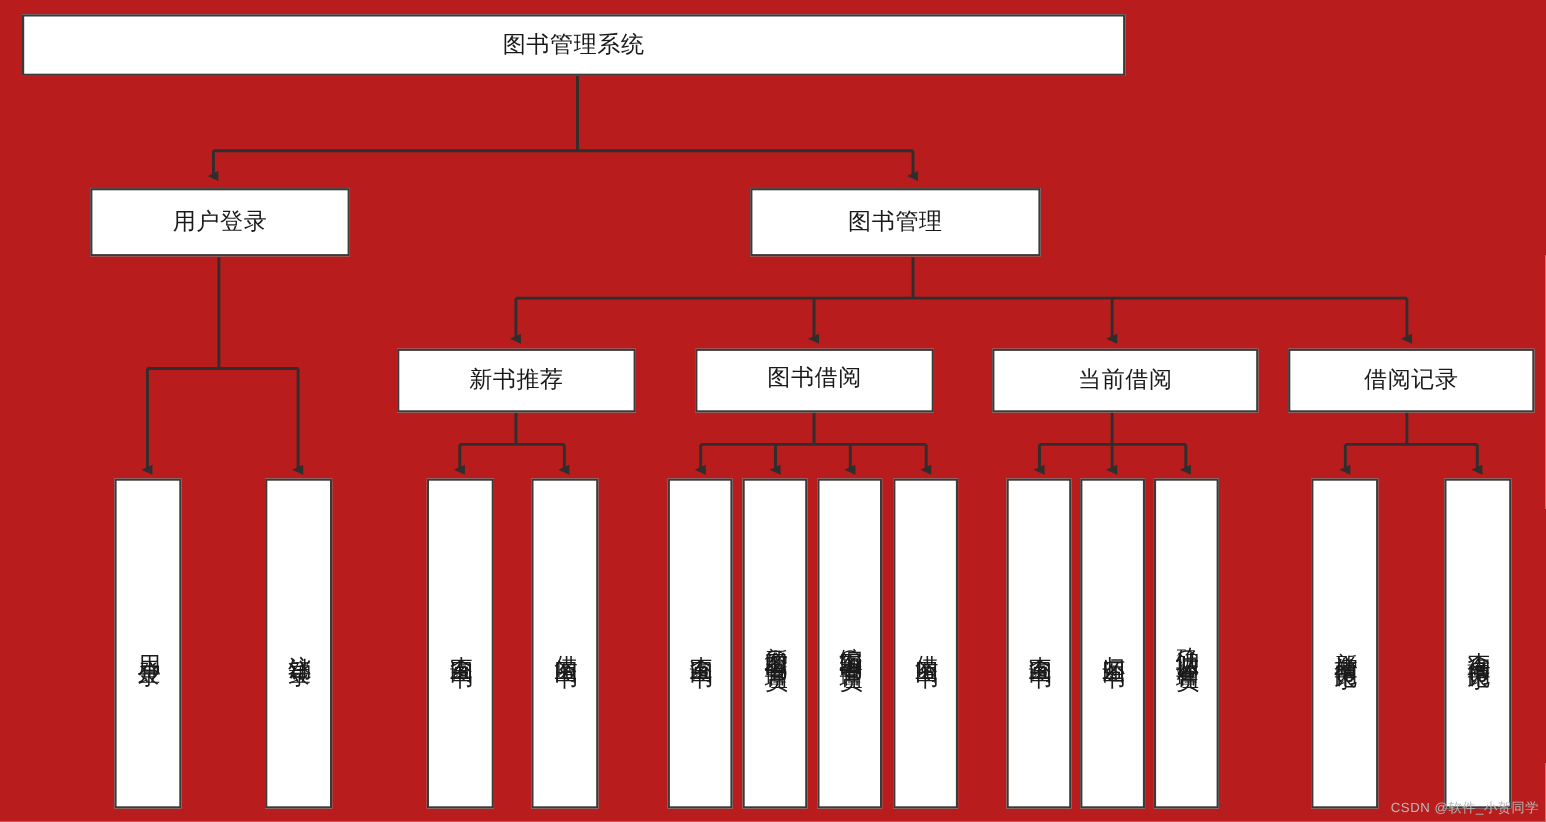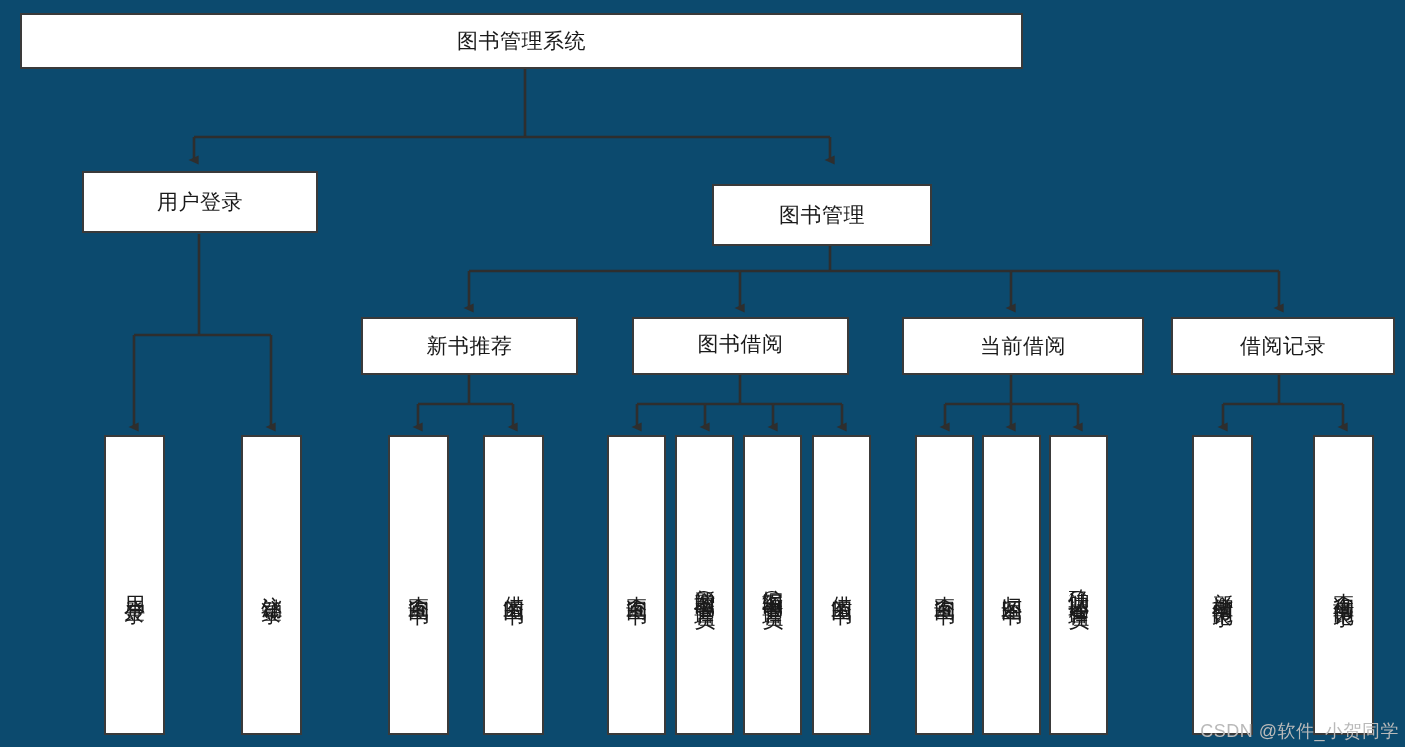--- a/index.html
+++ b/index.html
@@ -1,20 +1,20 @@
 <!DOCTYPE html>
 <html><head>
 <meta charset="utf-8">
 <style>
   html,body{margin:0;padding:0;background:#ffffff;}
   body{
     width:1405px;height:747px;overflow:hidden;
     font-family:"Liberation Sans","DejaVu Sans",sans-serif;
   }
-  #stage{position:relative;width:1405px;height:747px;background:#0c4a6e;}
+  #stage{position:relative;width:1405px;height:747px;background:#b91c1c;}
   svg#wires{position:absolute;left:0;top:0;width:1405px;height:747px;}
   .node{
     position:absolute;box-sizing:border-box;
     background:#ffffff;
     border:2.5px solid #3a3a3a;
     display:flex;align-items:center;justify-content:center;
     color:#1a1a1a;
   }
   .node .lbl{
     display:block;text-align:center;line-height:1.12;
@@ -25,21 +25,21 @@
   .node.vert .lbl{
     writing-mode:vertical-rl;
     text-orientation:upright;
     font-size:21px;
     line-height:1.25;
     letter-spacing:3px;
     white-space:nowrap;
   }
   #watermark{
     position:absolute;right:6px;bottom:4px;
-    font-size:18px;color:#b9b9b9;letter-spacing:0.5px;
+    font-size:12px;color:#b9b9b9;letter-spacing:0.5px;
     pointer-events:none;user-select:none;
   }
 </style>
 </head>
 <body>
 
 <div id="stage">
 
   <svg id="wires" viewBox="0 0 1405 747">
     <defs>
@@ -91,21 +91,21 @@
     </g>
   </svg>
 
   <div class="node horiz" style="left:20px;top:13px;width:1003px;height:56px;">
     <span class="lbl">图书管理系统</span>
   </div>
 
   <div class="node horiz" style="left:82px;top:171px;width:236px;height:62px;">
     <span class="lbl">用户登录</span>
   </div>
-  <div class="node horiz" style="left:712px;top:171px;width:220px;height:62px;margin-top:13px;">
+  <div class="node horiz" style="left:682px;top:171px;width:264px;height:62px;">
     <span class="lbl">图书管理</span>
   </div>
 
   <div class="node horiz" style="left:361px;top:317px;width:217px;height:58px;">
     <span class="lbl">新书推荐</span>
   </div>
   <div class="node horiz" style="left:632px;top:317px;width:217px;height:58px;font-family:Liberation Mono, monospace;">
     <span class="lbl">图书借阅</span>
   </div>
   <div class="node horiz" style="left:902px;top:317px;width:242px;height:58px;">

